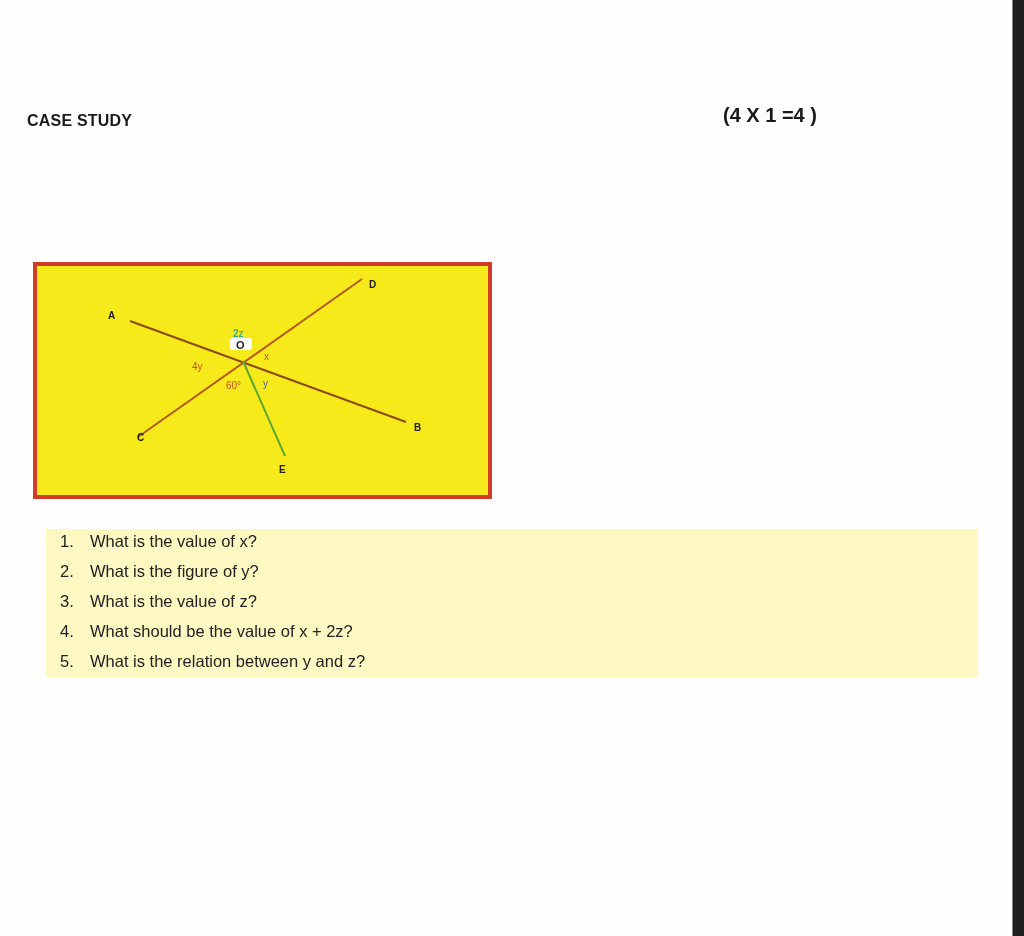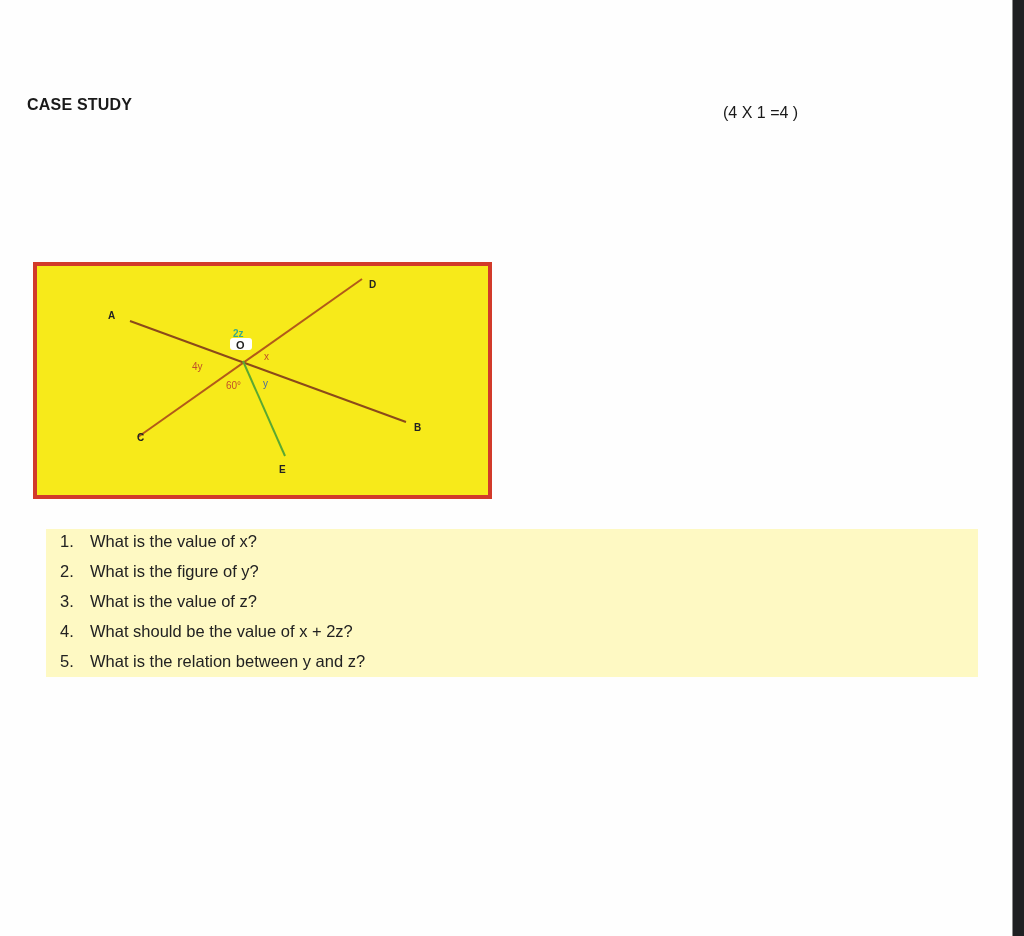--- a/index.html
+++ b/index.html
@@ -4,22 +4,22 @@
 <style>
   html, body { margin: 0; padding: 0; }
   body {
     width: 1024px; height: 936px; overflow: hidden; position: relative;
     background: #ffffff;
     font-family: "Liberation Sans", "DejaVu Sans", sans-serif;
     color: #1a1a1a;
   }
   .page { position: absolute; left: 0; top: 0; width: 1012px; height: 936px; background: #fefefe; }
   .right-strip { position: absolute; left: 1012px; top: 0; width: 12px; height: 936px; background: #1f2022; border-left: 1px solid #8a8a8a; box-sizing: border-box; }
-  .case-title { position: absolute; left: 27px; top: 96px; font-size: 16px; font-weight: bold; letter-spacing: 0.2px; }
-  .marks { position: absolute; left: 723px; top: 104px; font-size: 16px; font-weight: normal; }
+  .case-title { position: absolute; left: 27px; top: 112px; font-size: 16px; font-weight: bold; letter-spacing: 0.2px; }
+  .marks { position: absolute; left: 723px; top: 104px; font-size: 20px; font-weight: bold; }
   .question { position: absolute; left: 27px; top: 154px; width: 940px; font-size: 16px; line-height: 32px; }
   .question .qnum { font-weight: bold; }
   .figure { position: absolute; left: 33px; top: 262px; width: 459px; height: 237px; }
   .figure svg { display: block; }
   .sub-list { position: absolute; left: 46px; top: 529px; width: 932px; height: 148px; background: #fef9c3; }
   .sub-item { position: absolute; left: 14px; font-size: 16.5px; color: #222; white-space: nowrap; }
   .sub-item .n { display: inline-block; width: 30px; }
 </style>
 </head>
 <body>

